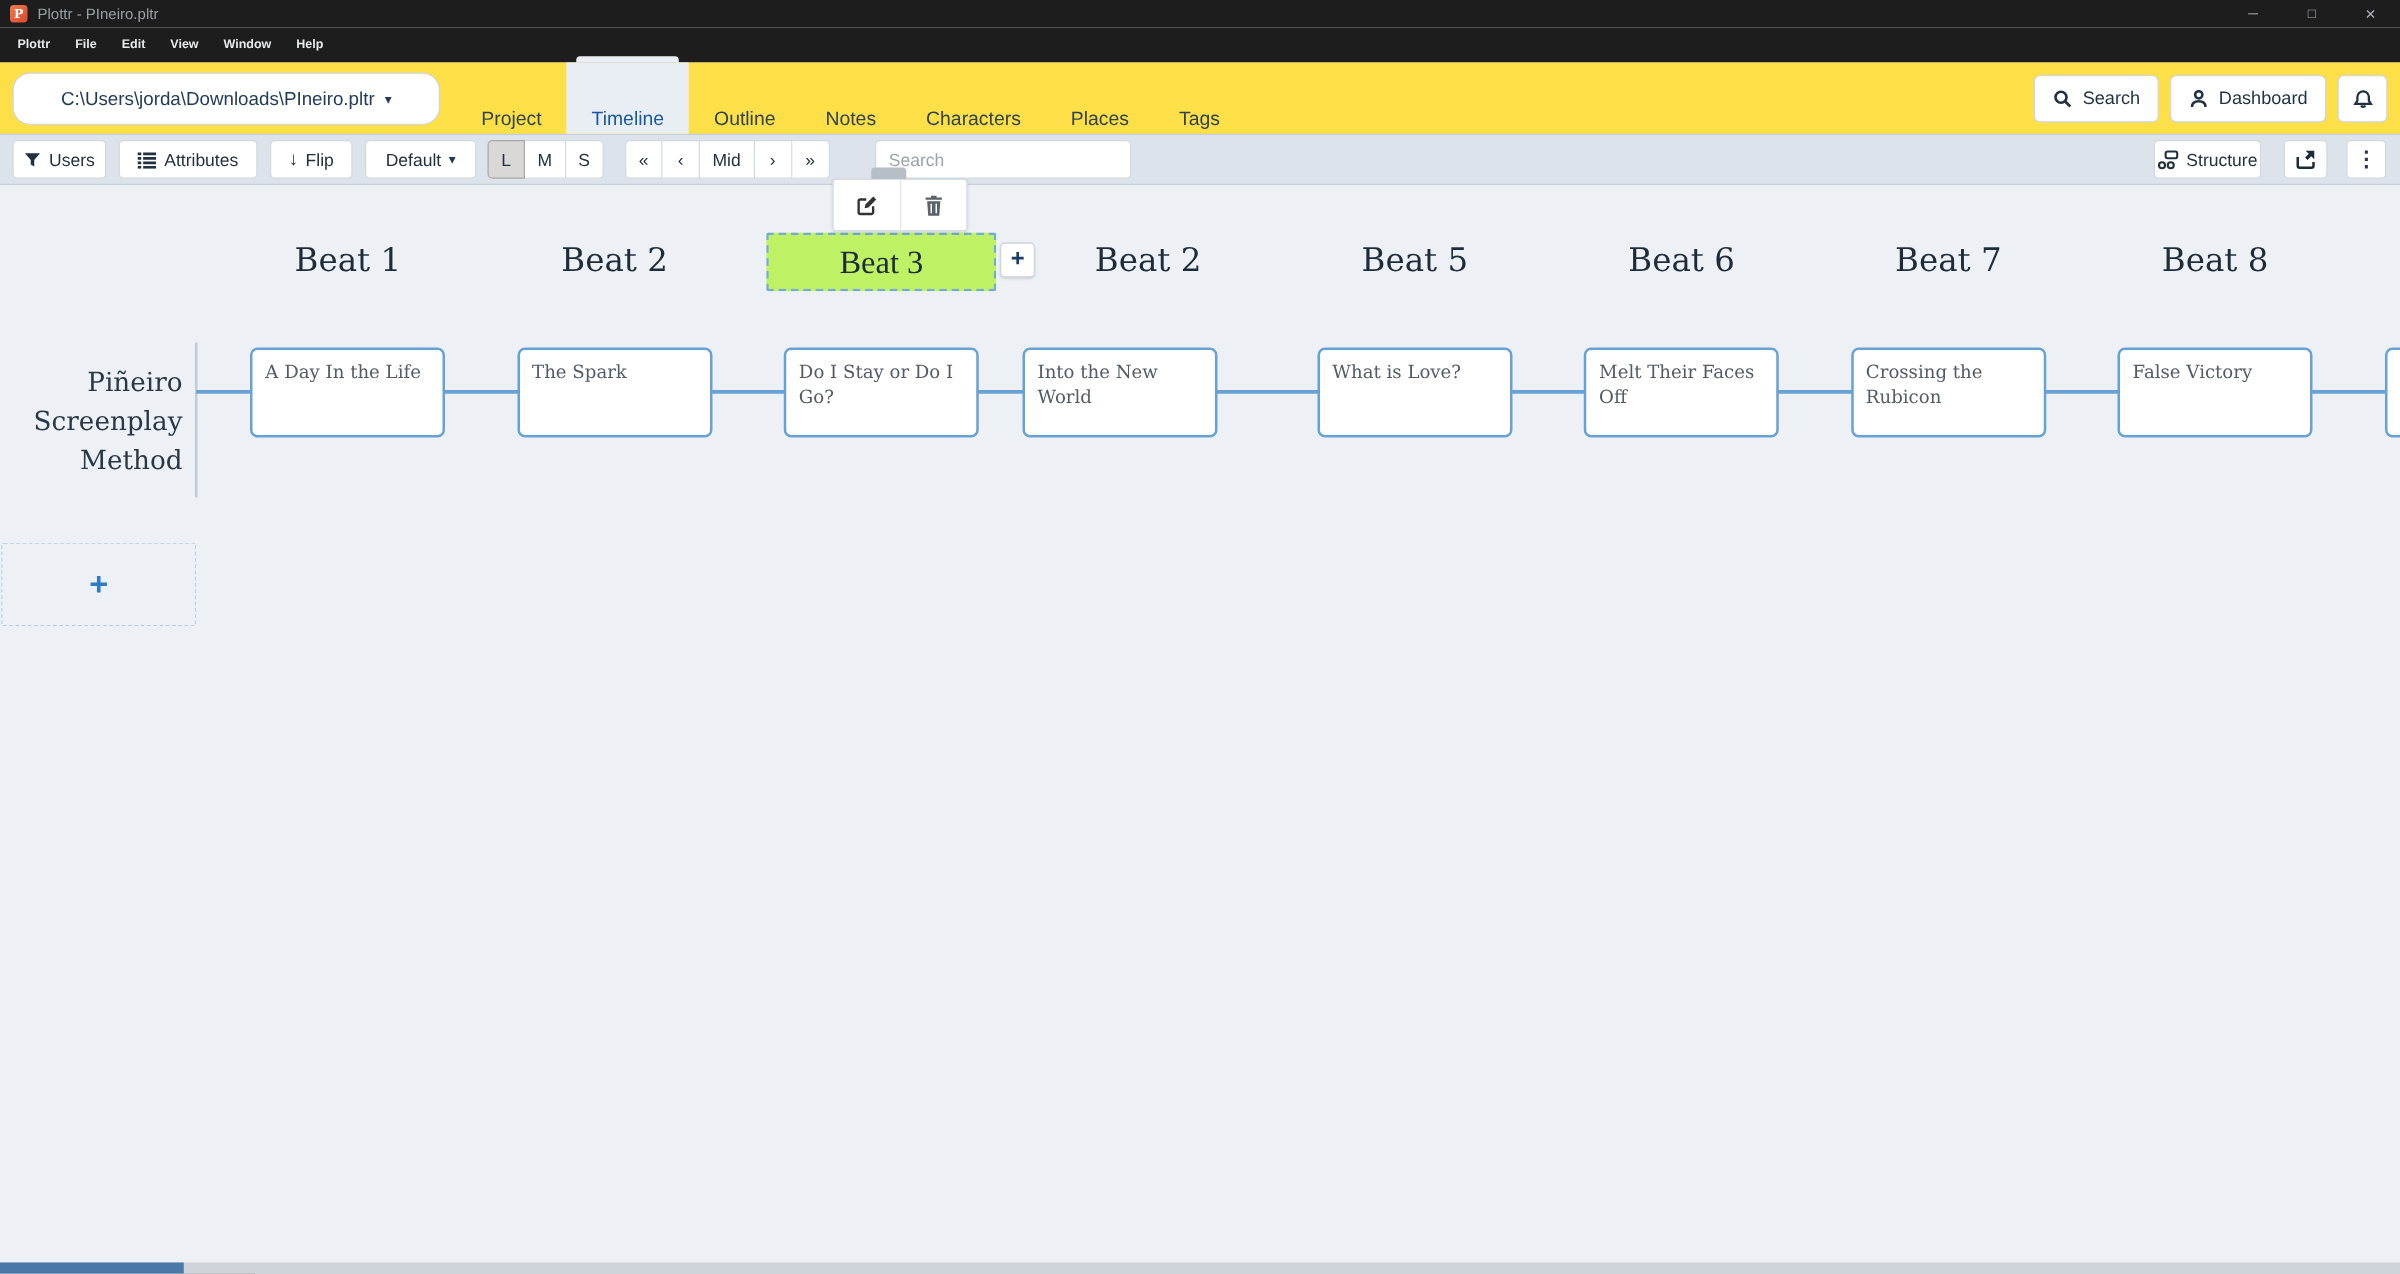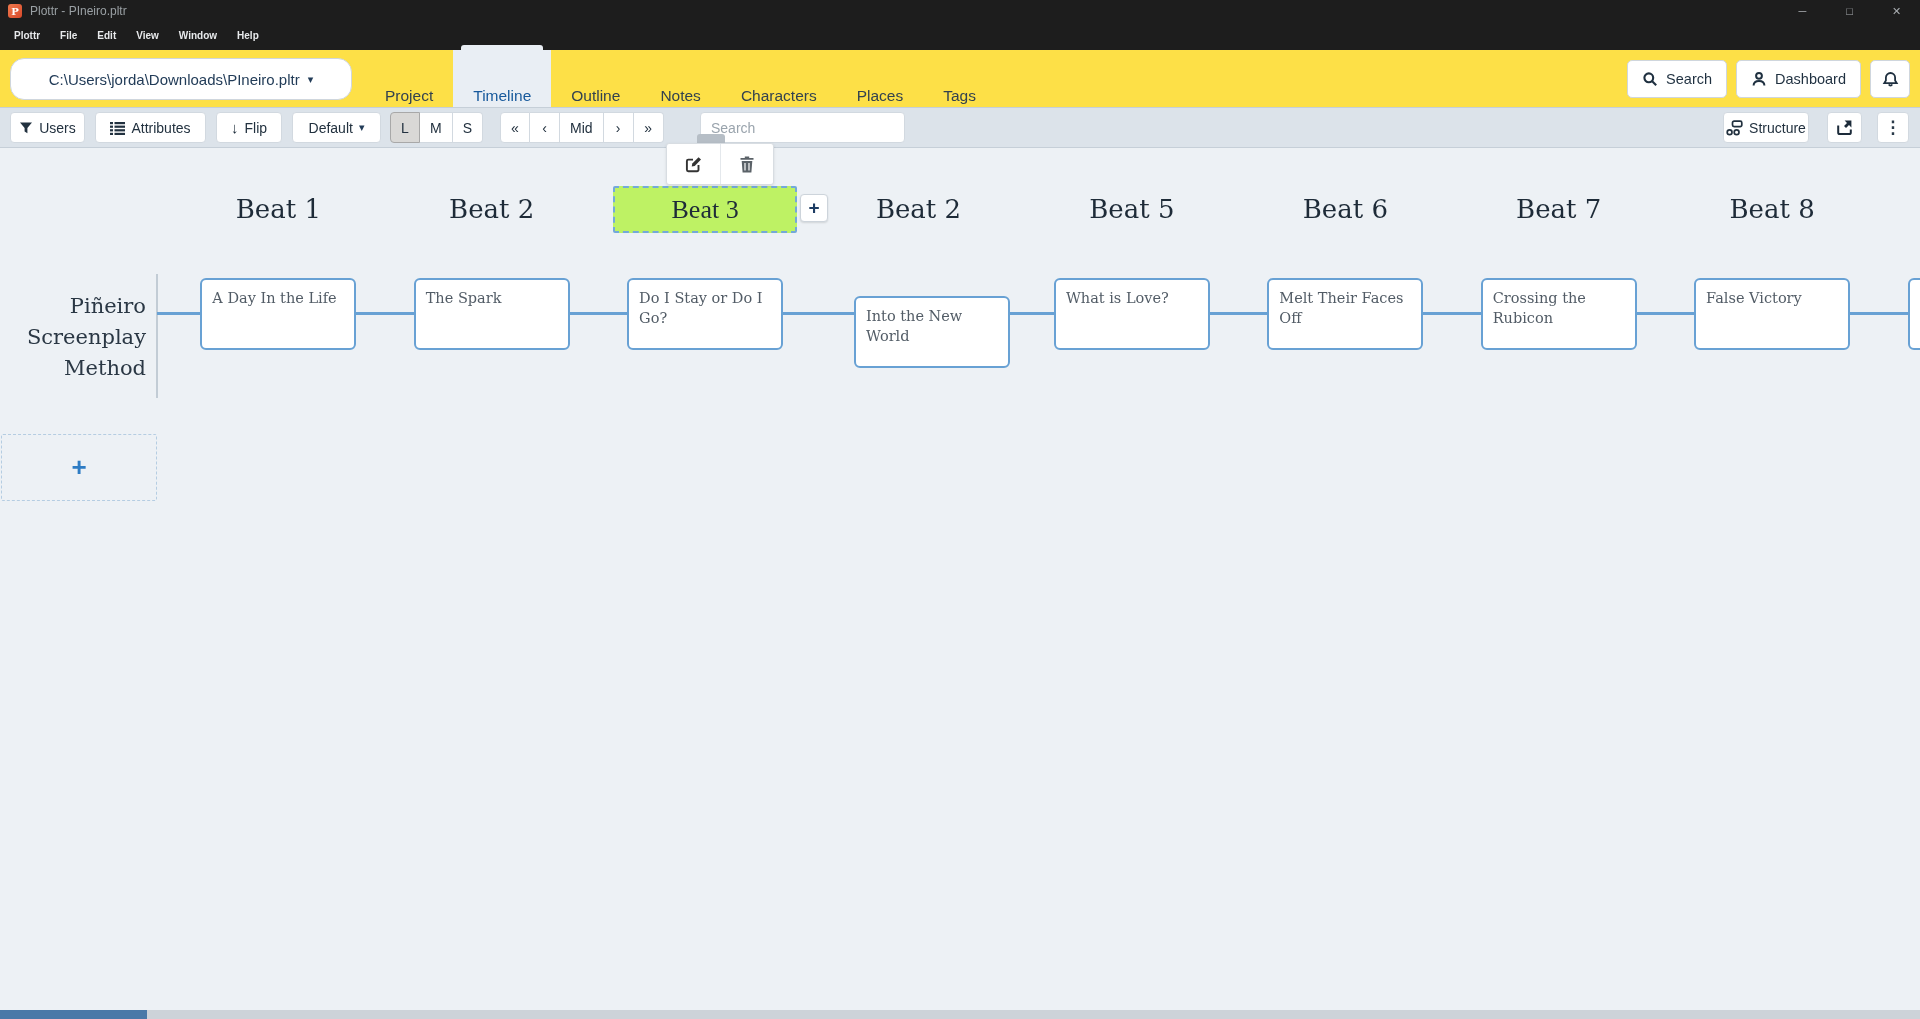--- a/index.html
+++ b/index.html
@@ -248,21 +248,21 @@
       <div class="beat" style="left: 1466.7px;">Beat 7</div>
       <div class="beat" style="left: 1680.1px;">Beat 8</div>
     </div>
   <div class="hline"></div>
   <div class="vsep"></div>
   <div class="row-label">Piñeiro Screenplay Method</div>
   <div class="cards-row">
       <div class="card" style="left: 200.3px;">A Day In the Life</div>
       <div class="card" style="left: 413.7px;">The Spark</div>
       <div class="card" style="left: 627.1px;">Do I Stay or Do I Go?</div>
-      <div class="card" style="left: 854px; margin-top: 18px;">Into the New World</div>
+      <div class="card" style="left: 818px;">Into the New World</div>
       <div class="card" style="left: 1053.9px;">What is Love?</div>
       <div class="card" style="left: 1267.3px;">Melt Their Faces Off</div>
       <div class="card" style="left: 1480.7px;">Crossing the Rubicon</div>
       <div class="card" style="left: 1694.1px;">False Victory</div>
       <div class="card" style="left: 1907.5px;"></div>
     </div>
   <div class="add-row-box">
     <span>+</span>
   </div>
 

